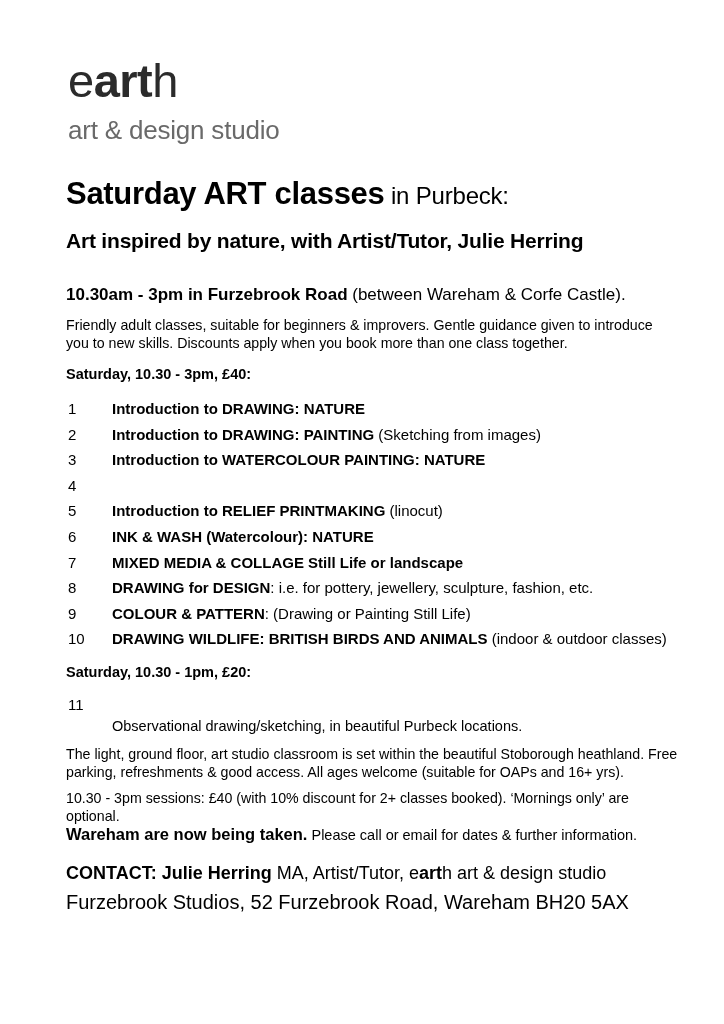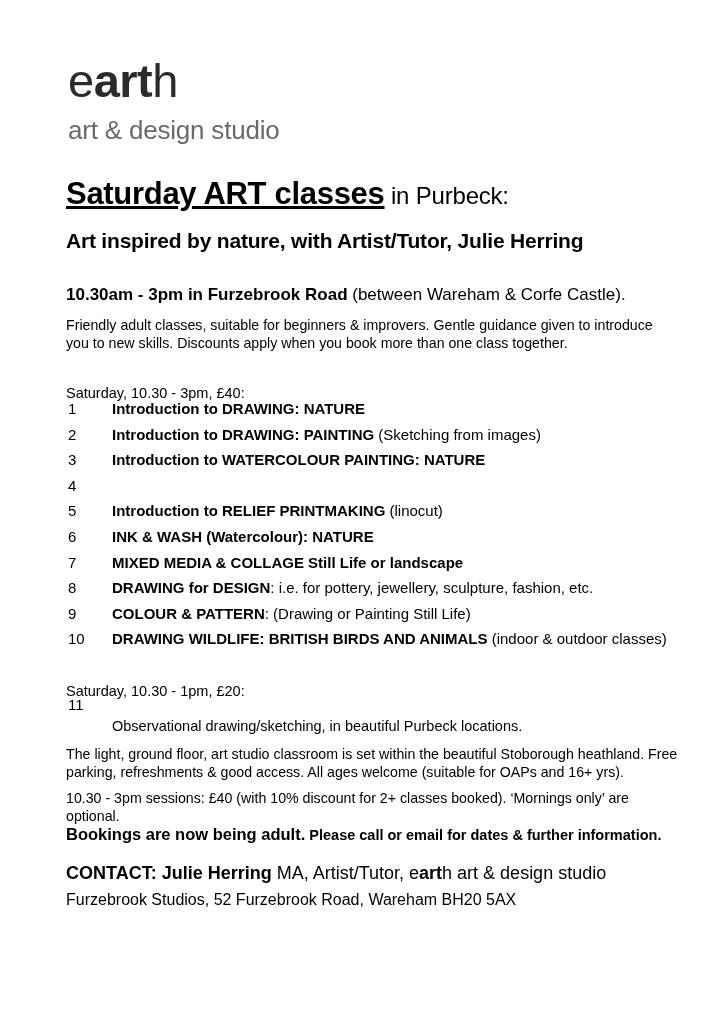--- a/index.html
+++ b/index.html
@@ -52,21 +52,20 @@
   .headline {
     position: absolute;
     left: 66px;
     top: 176px;
     white-space: nowrap;
   }
   .headline .big {
     font-size: 31px;
     font-weight: 700;
     letter-spacing: -0.3px;
-    text-decoration: underline;
   }
   .headline .small {
     font-size: 24px;
     font-weight: 400;
     letter-spacing: -0.2px;
   }
   .subheadline {
     position: absolute;
     left: 66px;
     top: 229px;
@@ -93,23 +92,22 @@
     width: 600px;
     font-size: 14.2px;
     line-height: 18px;
   }
 
   
   .session-head {
     position: absolute;
     left: 66px;
     font-size: 14.5px;
-    font-weight: 400;
-    white-space: nowrap;
-    margin-top: 19px;
+    font-weight: 700;
+    white-space: nowrap;
   }
   #session-head-1 { top: 366px; }
   #session-head-2 { top: 664px; }
 
   
   .classlist { position: absolute; left: 0; width: 724px; }
   #classlist-1 { top: 400px; }
   #classlist-2 { top: 696px; }
 
   .class-row {
@@ -157,35 +155,35 @@
   #note-2 { top: 789px; }
 
   .bookings {
     position: absolute;
     left: 66px;
     top: 825px;
     font-size: 16px;
     white-space: nowrap;
   }
   .bookings .b { font-weight: 700; font-size: 16.5px; }
-  .bookings .n { font-weight: 700; font-size: 14.5px; }
+  .bookings .n { font-weight: 400; font-size: 14.5px; }
 
   .contact-1 {
     position: absolute;
     left: 66px;
     top: 863px;
     font-size: 18px;
     white-space: nowrap;
   }
   .contact-1 .b { font-weight: 700; }
   .contact-2 {
     position: absolute;
     left: 66px;
     top: 891px;
-    font-size: 16px;
+    font-size: 20px;
     white-space: nowrap;
   }
   .contact-3 {
     position: absolute;
     left: 66px;
     top: 928px;
     font-size: 18px;
     white-space: nowrap;
   }
   .contact-3 .gap-a { display: inline-block; width: 26px; }
@@ -259,20 +257,20 @@
   <div class="classlist" id="classlist-2">
     <div class="class-row tall">
       <span class="class-num">11</span>
       <span class="class-sub">Observational drawing/sketching, in beautiful Purbeck locations.</span>
     </div>
   </div>
 
   <div class="note" id="note-1">The light, ground floor, art studio classroom is set within the beautiful Stoborough heathland. Free parking, refreshments &amp; good access. All ages welcome (suitable for OAPs and 16+ yrs).</div>
   <div class="note" id="note-2">10.30 - 3pm sessions: £40 (with 10% discount for 2+ classes booked). ‘Mornings only’ are optional.</div>
 
-  <div class="bookings"><span class="b">Bookings are now being adult.</span><span class="n"> Please call or email for dates &amp; further information.</span></div>
+  <div class="bookings"><span class="b">Wareham are now being taken.</span><span class="n"> Please call or email for dates &amp; further information.</span></div>
 
   <div class="contact-1"><span class="b">CONTACT: Julie Herring</span><span> MA,  Artist/Tutor, e</span><span class="b">art</span><span>h art &amp; design studio</span></div>
 
   <div class="contact-2">Furzebrook Studios, 52 Furzebrook Road, Wareham BH20 5AX</div>
 
 
 </div>
 
 </body></html>

